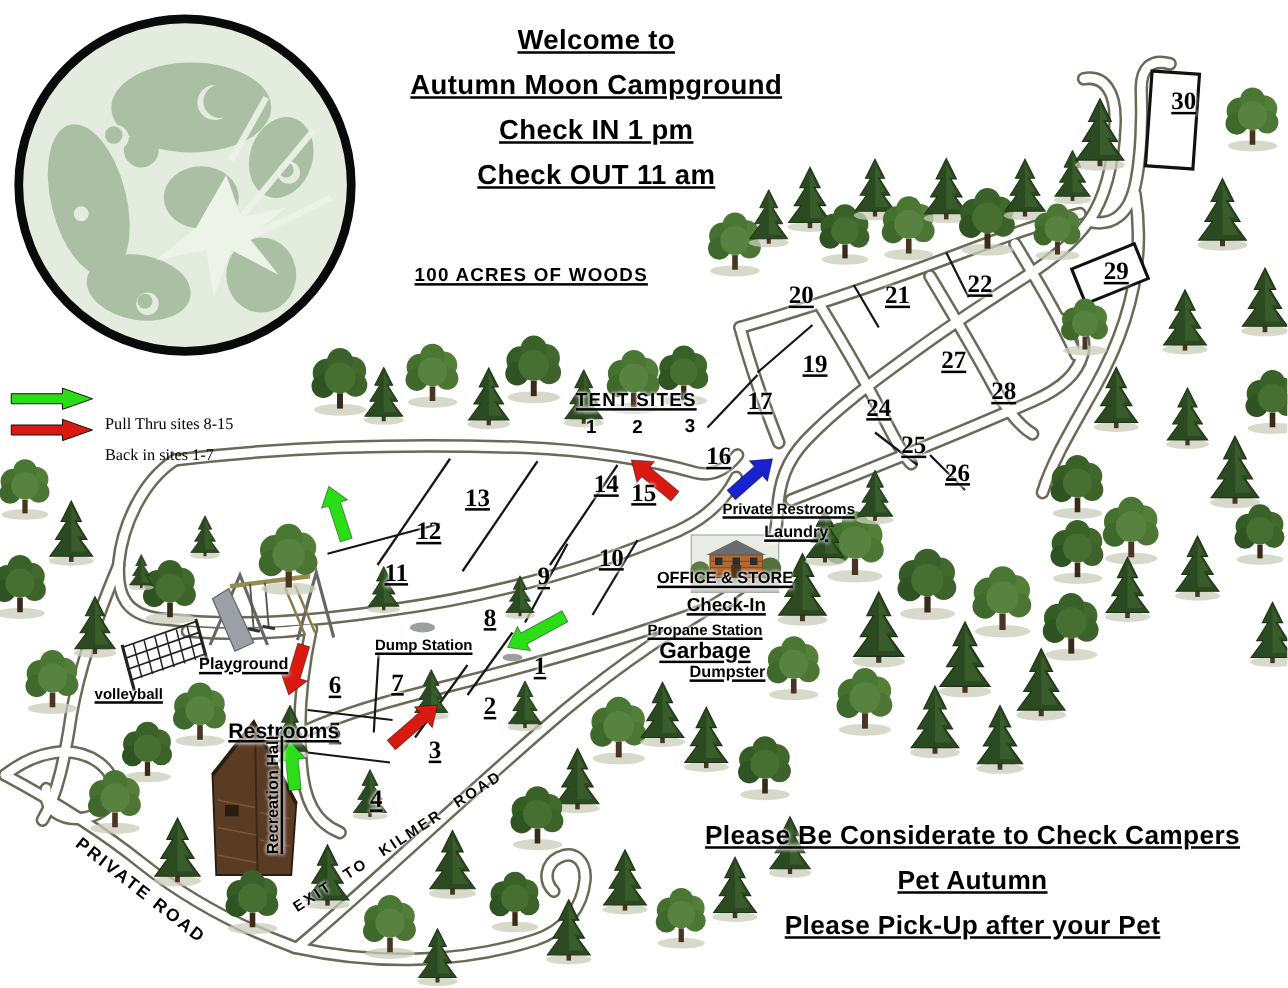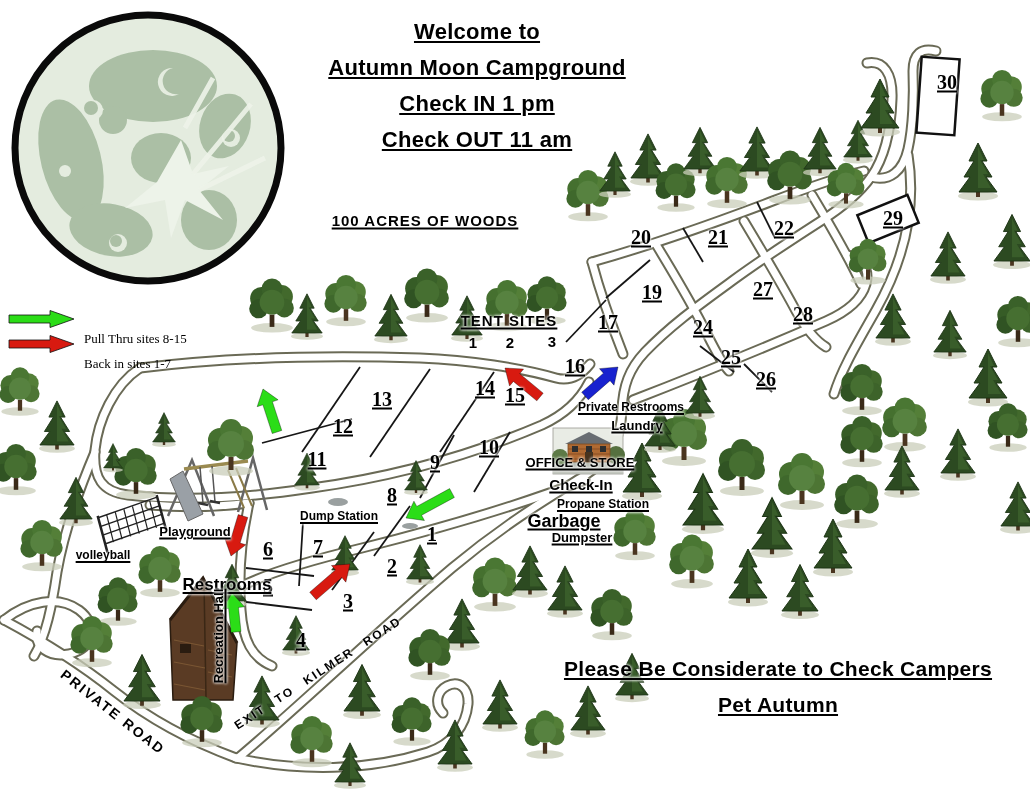--- a/index.html
+++ b/index.html
@@ -319,34 +319,35 @@
 
 <div class="lbl tent u" style="left:509px;top:320px;">TENT SITES</div>
 <div class="lbl tentnum" style="left:473px;top:342px;">1</div>
 <div class="lbl tentnum" style="left:510px;top:342px;">2</div>
 <div class="lbl tentnum" style="left:552px;top:341px;">3</div>
 
 <div class="lbl fac u" style="left:631px;top:407px;">Private Restrooms</div>
 <div class="lbl fac u" style="left:637px;top:425px;font-size:13px;">Laundry</div>
 <div class="lbl fac u" style="left:580px;top:462px;font-size:13px;">OFFICE &amp; STORE</div>
 <div class="lbl fac-lg u" style="left:581px;top:484px;">Check-In</div>
-<div class="lbl fac u" style="left:564px;top:504px;margin-left:39px;">Propane Station</div>
+<div class="lbl fac u" style="left:564px;top:504px;">Propane Station</div>
 <div class="lbl fac u" style="left:564px;top:521px;font-size:18px;">Garbage</div>
 <div class="lbl fac u" style="left:582px;top:537px;font-size:13px;">Dumpster</div>
 <div class="lbl fac u" style="left:339px;top:516px;">Dump Station</div>
 <div class="lbl fac u" style="left:195px;top:531px;font-size:13px;">Playground</div>
 <div class="lbl fac u" style="left:103px;top:555px;">volleyball</div>
 <div class="lbl fac u" style="left:187px;top:585px;font-size:17px;margin-left:40px;">Restrooms</div>
 <div class="lbl rot-rechall u" style="left:218px;top:636px;">Recreation  Hall</div>
 
 <div class="lbl rot-private" style="left:113px;top:712px;">PRIVATE ROAD</div>
 <div class="lbl rot-kilmer" style="left:318px;top:673px;">EXIT TO KILMER ROAD</div>
 
 <div class="lbl notice-line u" style="left:778px;top:669px;">Please Be Considerate to Check Campers</div>
 <div class="lbl notice-line u" style="left:778px;top:705px;">Pet Autumn</div>
+<div class="lbl notice-line u" style="left:778px;top:741px;">Please Pick-Up after your Pet</div>
 
 <div id="site-numbers-layer">
       <div class="site-num" style="left: 432px; top: 534px;">1</div>
       <div class="site-num" style="left: 392px; top: 566px;">2</div>
       <div class="site-num" style="left: 348px; top: 601px;">3</div>
       <div class="site-num" style="left: 301px; top: 640px;">4</div>
       <div class="site-num" style="left: 268px; top: 586px;">5</div>
       <div class="site-num" style="left: 268px; top: 549px;">6</div>
       <div class="site-num" style="left: 318px; top: 547px;">7</div>
       <div class="site-num" style="left: 392px; top: 495px;">8</div>

